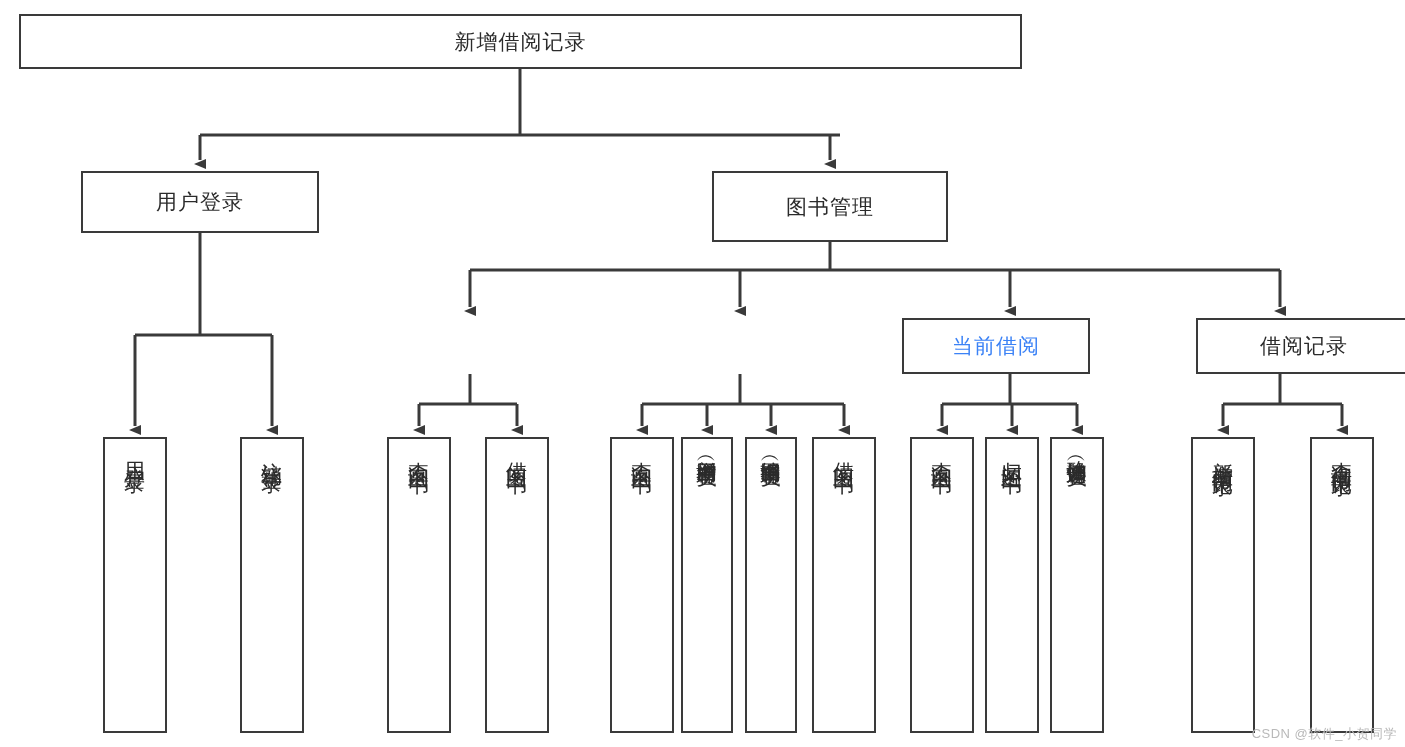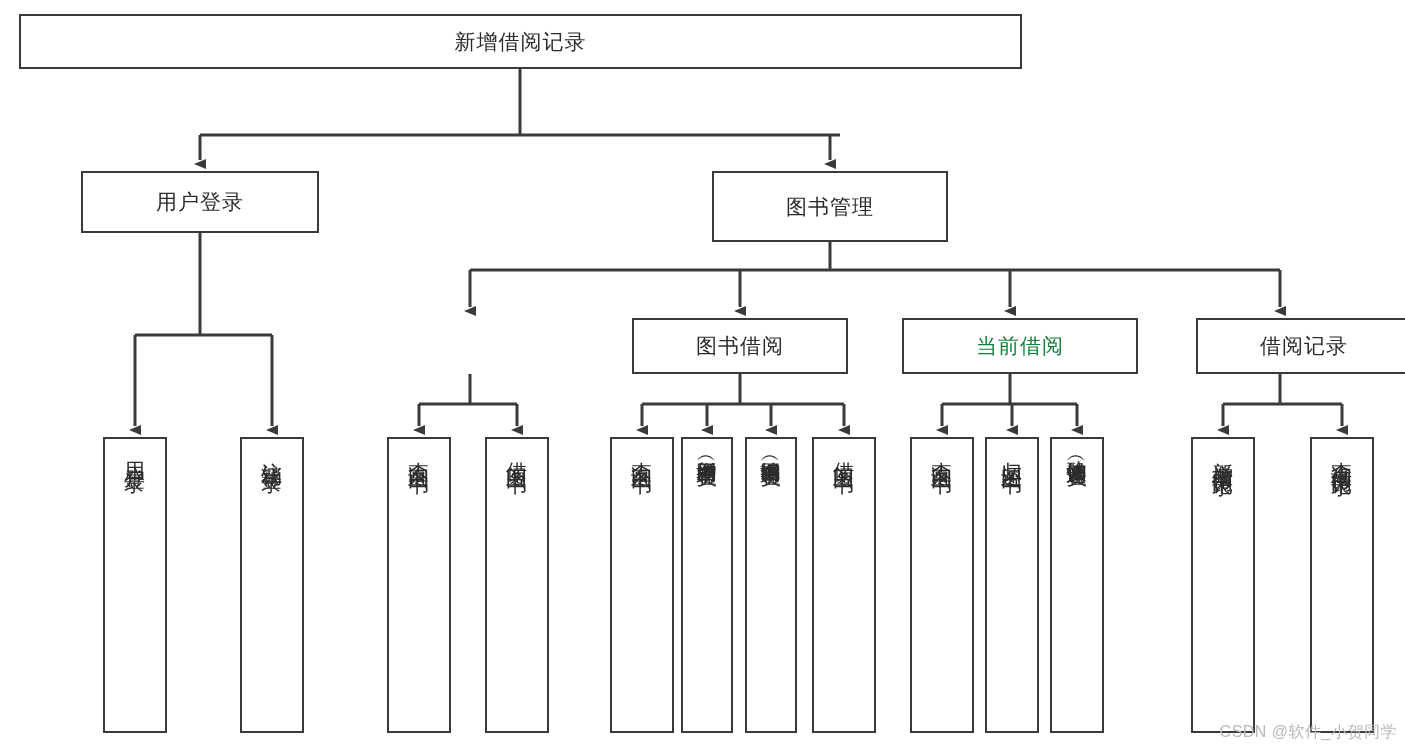--- a/index.html
+++ b/index.html
@@ -54,21 +54,21 @@
     line-height: 1;
     white-space: nowrap;
   }
   .h-label {
     white-space: nowrap;
   }
   #watermark {
     position: absolute;
     right: 8px;
     bottom: 4px;
-    font-size: 16px;
+    font-size: 13px;
     color: #b9b9b9;
     letter-spacing: 0.5px;
     white-space: nowrap;
   }
 </style>
 </head>
 <body>
 
 <div id="diagram-root" style="background: rgb(255, 255, 255);">
 
@@ -127,24 +127,21 @@
     <span class="h-label">新增借阅记录</span>
   </div>
 
   <div class="node h-node" id="node-l2-0" style="left: 81px; top: 171px; width: 238px; height: 62px; border-color: rgb(58, 58, 58); background: rgb(255, 255, 255); color: rgb(43, 43, 43);">
     <span class="h-label">用户登录</span>
   </div>
   <div class="node h-node" id="node-l2-1" style="left: 712px; top: 171px; width: 236px; height: 71px; border-color: rgb(58, 58, 58); background: rgb(255, 255, 255); color: rgb(43, 43, 43);">
     <span class="h-label">图书管理</span>
   </div>
 
-  <div class="node h-node" id="node-l3-1" style="left: 632px; top: 318px; width: 216px; height: 56px; border-color: rgb(58, 58, 58); background: rgb(255, 255, 255); color: rgb(43, 43, 43);">
-    <span class="h-label">图书借阅</span>
-  </div>
-  <div class="node h-node" id="node-l3-2" style="left: 902px; top: 318px; width: 236px; height: 56px; border-color: rgb(58, 58, 58); background: rgb(255, 255, 255); color: #15803d;">
+  <div class="node h-node" id="node-l3-2" style="left: 902px; top: 318px; width: 188px; height: 56px; border-color: rgb(58, 58, 58); background: rgb(255, 255, 255); color: #3b82f6;">
     <span class="h-label">当前借阅</span>
   </div>
   <div class="node h-node" id="node-l3-3" style="left: 1196px; top: 318px; width: 216px; height: 56px; border-color: rgb(58, 58, 58); background: rgb(255, 255, 255); color: rgb(43, 43, 43);">
     <span class="h-label">借阅记录</span>
   </div>
 
   <div class="node v-node" id="node-leaf-0" style="left: 103px; top: 437px; width: 64px; height: 296px; border-color: rgb(58, 58, 58); background: rgb(255, 255, 255); color: rgb(43, 43, 43);">
     <span class="v-label">用户登录</span>
   </div>
   <div class="node v-node" id="node-leaf-1" style="left: 240px; top: 437px; width: 64px; height: 296px; border-color: rgb(58, 58, 58); background: rgb(255, 255, 255); color: rgb(43, 43, 43);">

